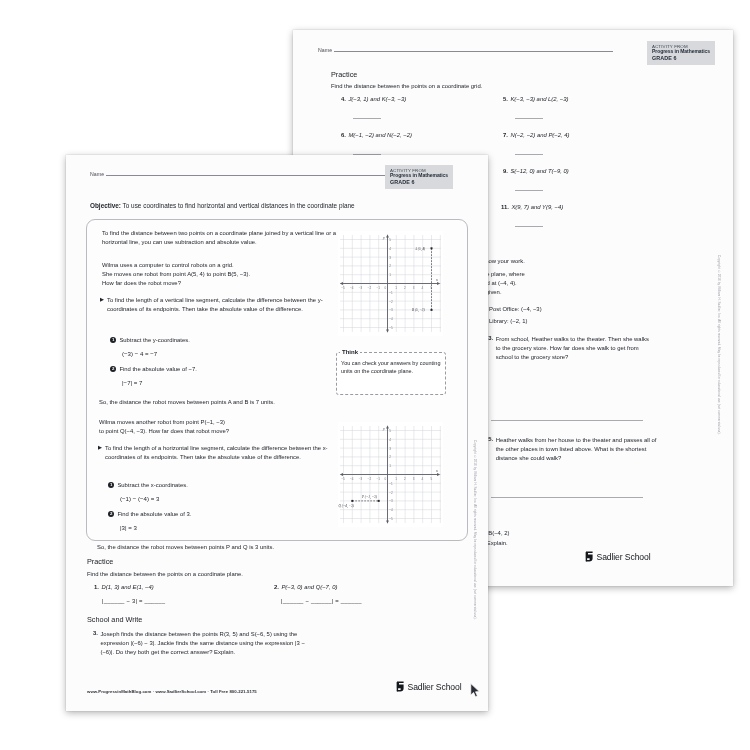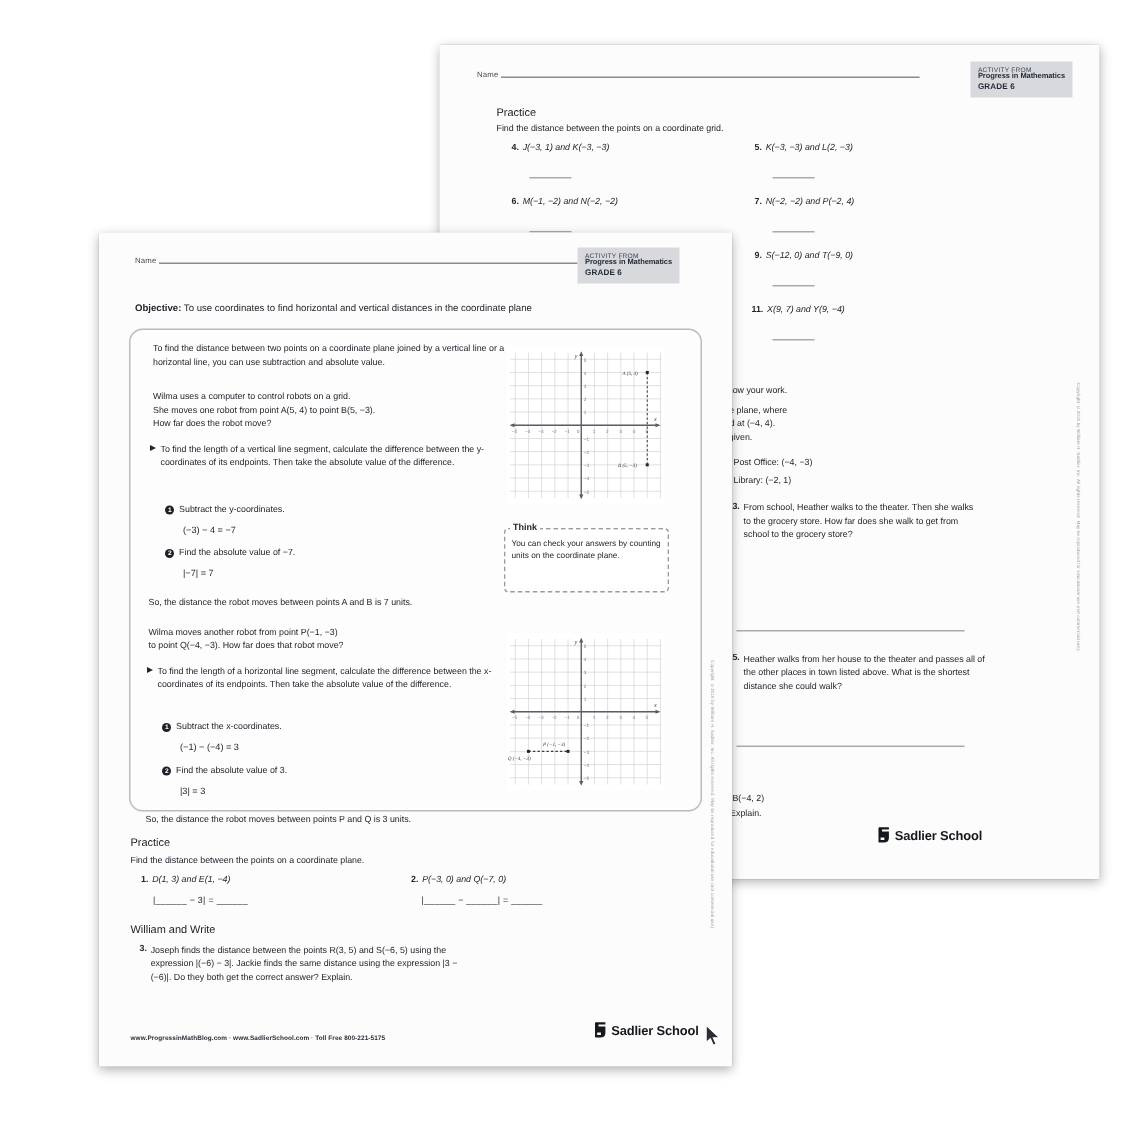--- a/index.html
+++ b/index.html
@@ -89,21 +89,21 @@
   .blankrule { position: absolute; border-bottom: 0.8px solid #a9aab0; }
 
   .dw { position: absolute; display: flex; }
   .dw .body { font-size: 5.9px; line-height: 1.5; color: #22262c; }
 
   
   .foot-url { position: absolute; font-size: 4.3px; font-weight: bold; color: #2b2f36; letter-spacing: .05px; }
   .logo { position: absolute; display: flex; align-items: center; gap: 2.5px; }
   .logo .mark { position: relative; width: 9px; height: 11px; }
   .logo .mark svg { display: block; }
-  .logo .txt { font-size: 8.6px; font-weight: bold; color: #15181d; letter-spacing: -.1px; }
+  .logo .txt { font-size: 8.6px; font-weight: normal; color: #15181d; letter-spacing: -.1px; }
 
   
   .vcopy {
     position: absolute;
     font-size: 3.0px; color: #9a9aa4;
     writing-mode: vertical-rl;
     white-space: nowrap;
     letter-spacing: .1px;
   }
 
@@ -446,21 +446,21 @@
         <span class="qtxt">D(1, 3) and E(1, −4)</span>
       </div>
       <div class="ansline" style="left:36px; top:443px;">|______ − 3| = ______</div>
 
       <div class="qrow" style="left:208px; top:429px;">
         <span class="qnum">2.</span>
         <span class="qtxt">P(−3, 0) and Q(−7, 0)</span>
       </div>
       <div class="ansline" style="left:215px; top:443px;">|______ − ______| = ______</div>
 
-      <div class="sect" style="left:21px; top:460px;">William and Write</div>
+      <div class="sect" style="left:21px; top:460px;">School and Write</div>
       <div class="dw" style="left:27px; top:475px; width:215px;">
         <span class="qnum">3.</span>
         <span class="body">Joseph finds the distance between the points R(3, 5) and S(−6, 5) using the expression |(−6) − 3|. Jackie finds the same distance using the expression |3 − (−6)|. Do they both get the correct answer? Explain.</span>
       </div>
 
       <div class="foot-url" style="left:21px; top:534px;">www.ProgressinMathBlog.com  ·  www.SadlierSchool.com  ·  Toll Free 800-221-5175</div>
       <div class="logo" style="left:330px; top:526px;">
         <span class="mark">
           <svg width="9" height="11" viewBox="0 0 9 11">
             <path d="M1.2 0.5 L7.6 0.5 L7.6 2.0 L3.0 2.0 L3.0 3.4 L7.6 3.4 L7.6 7.6

